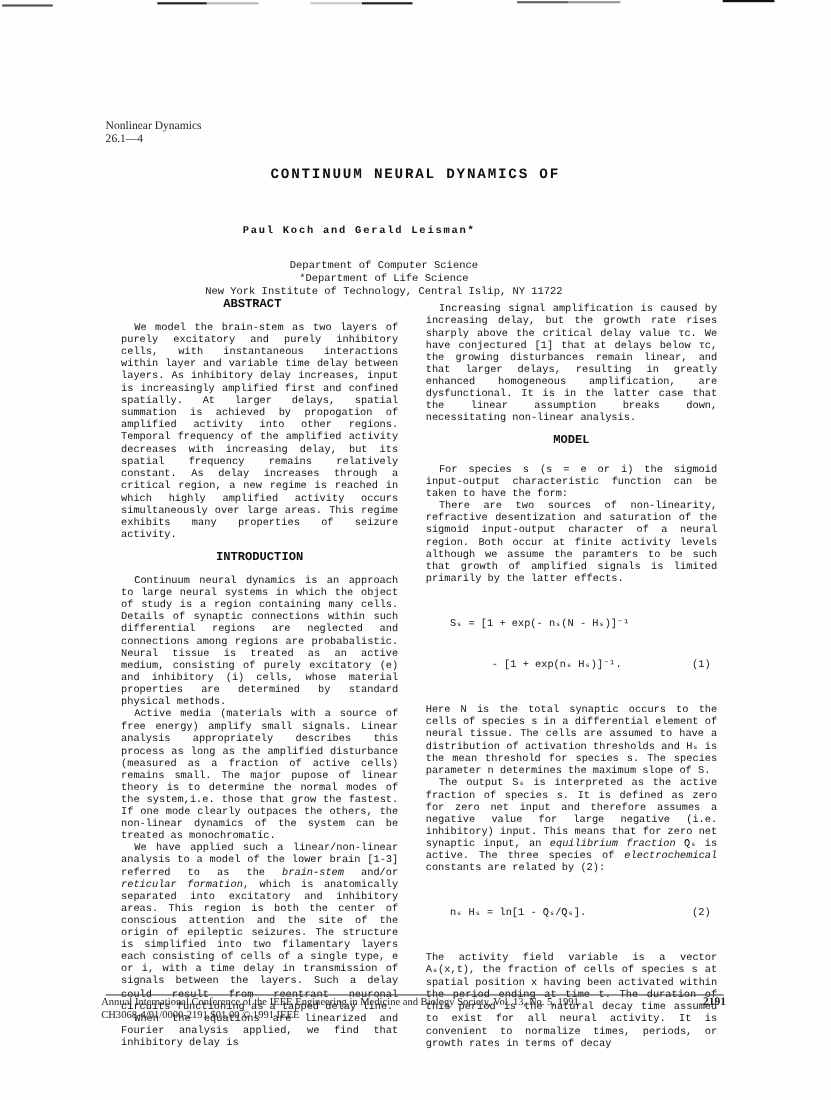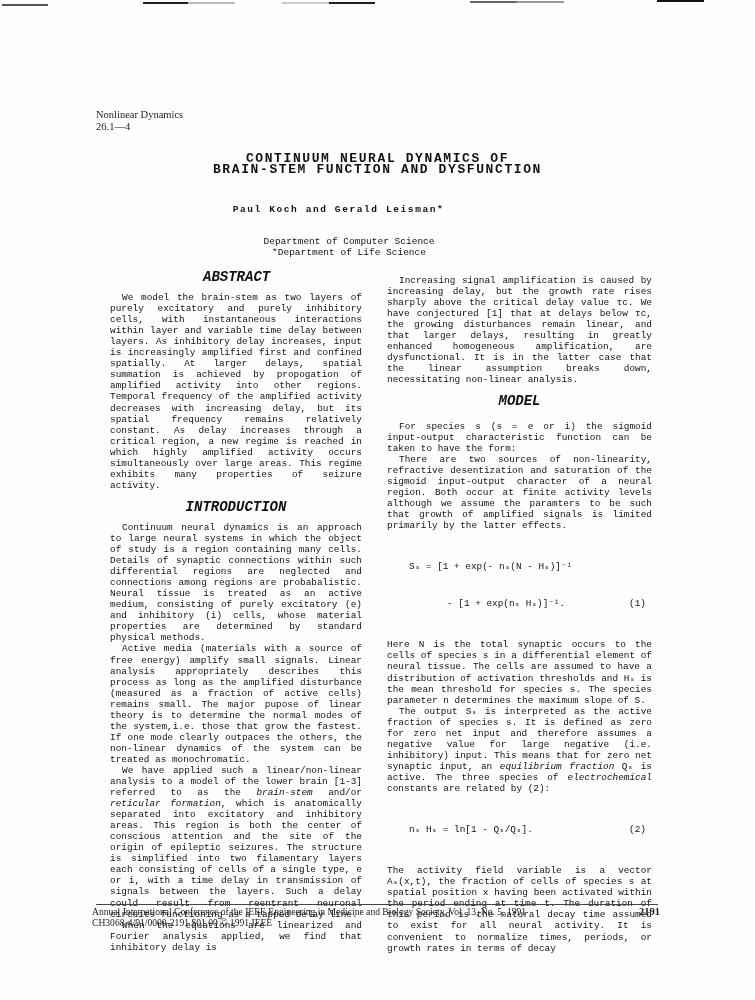--- a/index.html
+++ b/index.html
@@ -1,26 +1,26 @@
 <!DOCTYPE html>
 <html><head>
 <meta charset="utf-8">
 <style>
   html, body { margin:0; padding:0; }
   body { width:755px; height:1000px; background:#fdfefe; position:relative; overflow:hidden;
          font-family:"Liberation Mono", "DejaVu Sans Mono", monospace; color:#111; }
   .scan-line { position:absolute; top:2px; height:2px; }
   .journal { position:absolute; left:96px; top:109px; font-family:"Liberation Serif", serif; font-size:10.5px; line-height:12px; color:#222; }
   .title { position:absolute; left:0; width:755px; top:153px; text-align:center; font-weight:bold; font-size:13px; letter-spacing:1.6px; line-height:11px; }
-  .authors { position:absolute; left:0; width:653px; top:204px; text-align:center; font-weight:bold; font-size:9.5px; letter-spacing:1.6px;margin-left:12px; }
+  .authors { position:absolute; left:0; width:653px; top:204px; text-align:center; font-weight:bold; font-size:9.5px; letter-spacing:1.6px; }
   .affil { position:absolute; left:0; width:698px; top:236px; text-align:center; font-size:9.5px; line-height:11.3px; }
   .col { position:absolute; font-size:9.4px; line-height:11.05px; text-align:justify; }
   .col-left { left:110px; width:252px; top:272px; }
   .col-right { left:387px; width:265px; top:275px; }
-  .heading { text-align:center; font-weight:bold; font-size:14px; margin:0 0 9px 0;font-style:italic; }
+  .heading { text-align:center; font-weight:bold; font-size:11px; margin:0 0 9px 0; }
   .heading.abstract { text-align:left; padding-left:93px; }
   p { margin:0; text-indent:12px; }
   p.noindent { text-indent:0; }
   .gap { height:11px; }
   .eq { margin:8px 0 8px 0; white-space:pre; position:relative; text-align:left; }
   .eq .num { position:absolute; right:6px; }
   .footer-rule { position:absolute; left:96px; top:904px; width:562px; height:1px; background:#444; }
   .footer { position:absolute; left:92px; top:906px; width:568px; font-family:Liberation Serif, serif; font-size:9.6px; line-height:11px; color:#222; }
   .footer .page { position:absolute; right:0; top:0; font-weight:bold; font-size:10.5px; }
   i { font-style:italic; }
@@ -37,28 +37,28 @@
 <div class="scan-line" style="left:517px;width:47px;background:#999;top:1px;"></div>
 <div class="scan-line" style="left:657px;width:47px;background:#111;top:0px;"></div>
 
 <div class="journal">
   <div>Nonlinear Dynamics</div>
   <div>26.1—4</div>
 </div>
 
 <div class="title">
   <div>CONTINUUM NEURAL DYNAMICS OF</div>
-  <div>BRAIN-STEM FUNCTION AND DYSFUNCTION</div>
 </div>
 
 <div class="authors">Paul Koch and Gerald Leisman*</div>
 
 <div class="affil">
   <div>Department of Computer Science</div>
   <div>*Department of Life Science</div>
+  <div>New York Institute of Technology, Central Islip, NY 11722</div>
 </div>
 
 <div class="col col-left">
   <div class="heading abstract">ABSTRACT</div>
   <p>We model the brain-stem as two layers of purely excitatory and purely inhibitory cells, with instantaneous interactions within layer and variable time delay between layers. As inhibitory delay increases, input is increasingly amplified first and confined spatially. At larger delays, spatial summation is achieved by propogation of amplified activity into other regions. Temporal frequency of the amplified activity decreases with increasing delay, but its spatial frequency remains relatively constant. As delay increases through a critical region, a new regime is reached in which highly amplified activity occurs simultaneously over large areas. This regime exhibits many properties of seizure activity.</p>
   <div class="gap"></div>
   <div class="heading">INTRODUCTION</div>
   <p>Continuum neural dynamics is an approach to large neural systems in which the object of study is a region containing many cells. Details of synaptic connections within such differential regions are neglected and connections among regions are probabalistic. Neural tissue is treated as an active medium, consisting of purely excitatory (e) and inhibitory (i) cells, whose material properties are determined by standard physical methods.</p>
   <p>Active media (materials with a source of free energy) amplify small signals. Linear analysis appropriately describes this process as long as the amplified disturbance (measured as a fraction of active cells) remains small. The major pupose of linear theory is to determine the normal modes of the system,i.e. those that grow the fastest. If one mode clearly outpaces the others, the non-linear dynamics of the system can be treated as monochromatic.</p>
   <p><span>We have applied such a linear/non-linear analysis to a model of the lower brain [1-3] referred to as the </span><i>brain-stem</i><span> and/or </span><i>reticular formation</i><span>, which is anatomically separated into excitatory and inhibitory areas. This region is both the center of conscious attention and the site of the origin of epileptic seizures. The structure is simplified into two filamentary layers each consisting of cells of a single type, e or i, with a time delay in transmission of signals between the layers. Such a delay could result from reentrant neuronal circuits functioning as a tapped delay line.</span></p>

